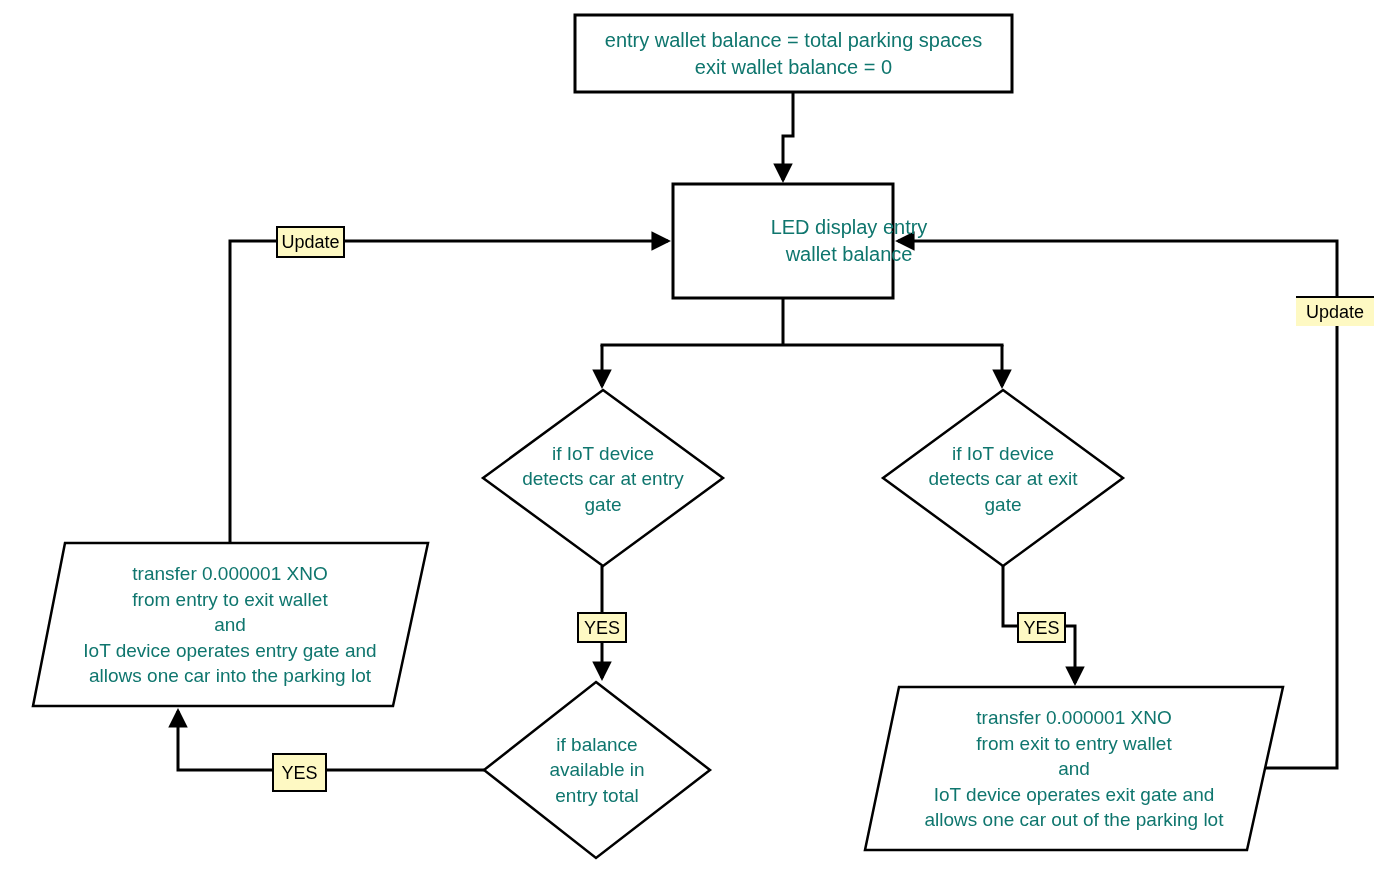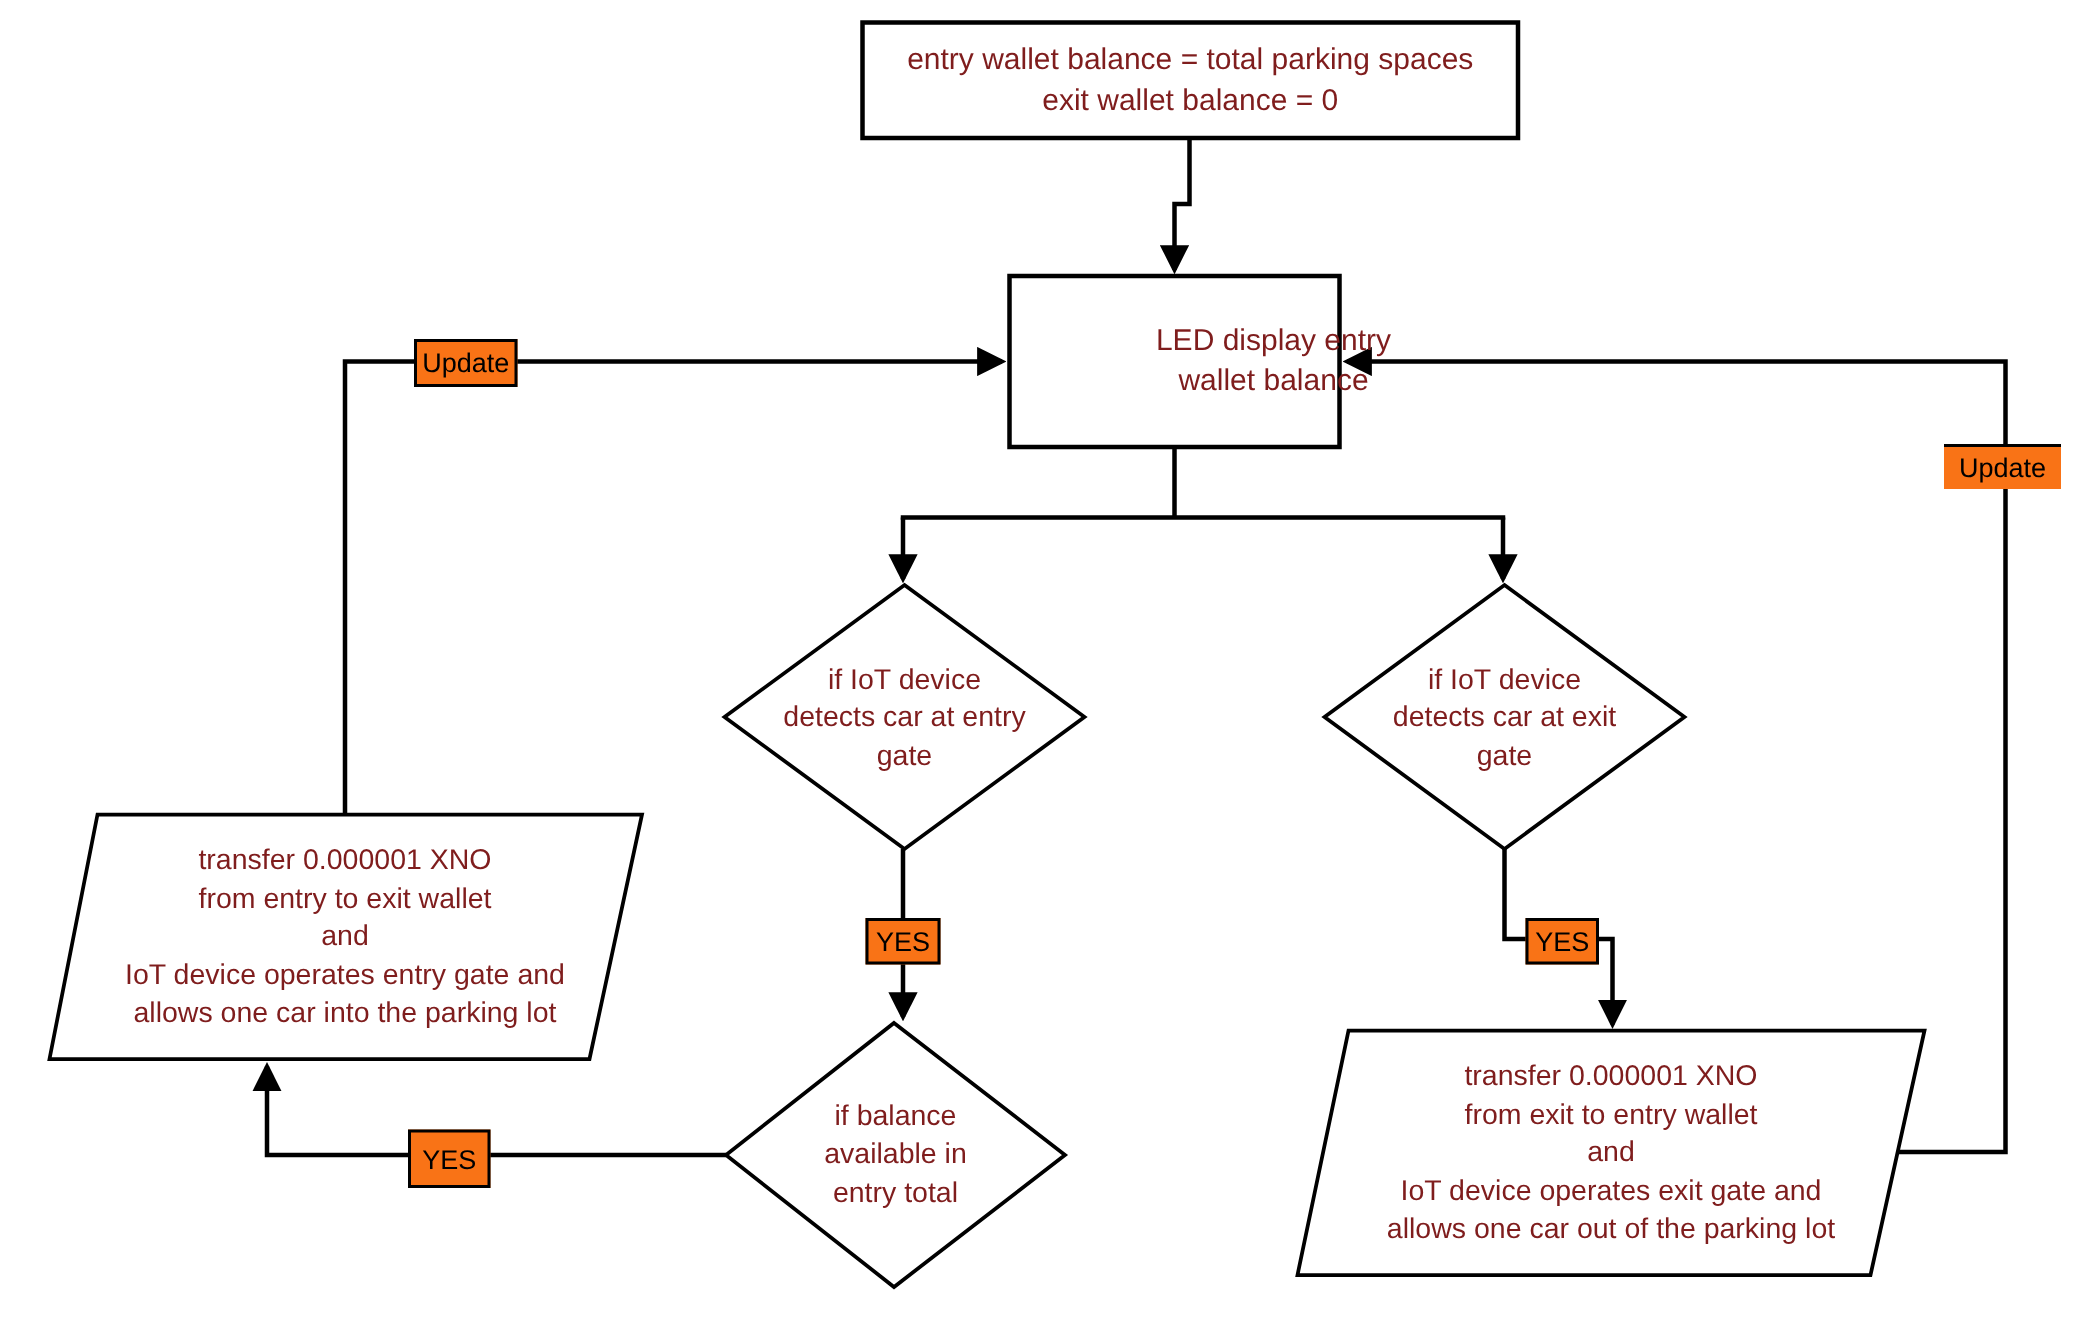--- a/index.html
+++ b/index.html
@@ -25,29 +25,29 @@
   .node-text {
     position: absolute;
     z-index: 2;
     display: flex;
     align-items: center;
     justify-content: center;
     text-align: center;
     white-space: pre-line;
     font-size: 19px;
     line-height: 1.35;
-    color: #7f1d1d;
+    color: #0f766e;
   }
   .node-text.big {
     font-size: 20px;
   }
   .lbl {
     position: absolute;
     z-index: 3;
-    background: #f97316;
+    background: #fef9c3;
     border: 2px solid #000000;
     display: flex;
     align-items: center;
     justify-content: center;
     font-size: 18px;
     line-height: 1;
     color: #000;
   }
   .lbl.overline-only {
     border: none;

